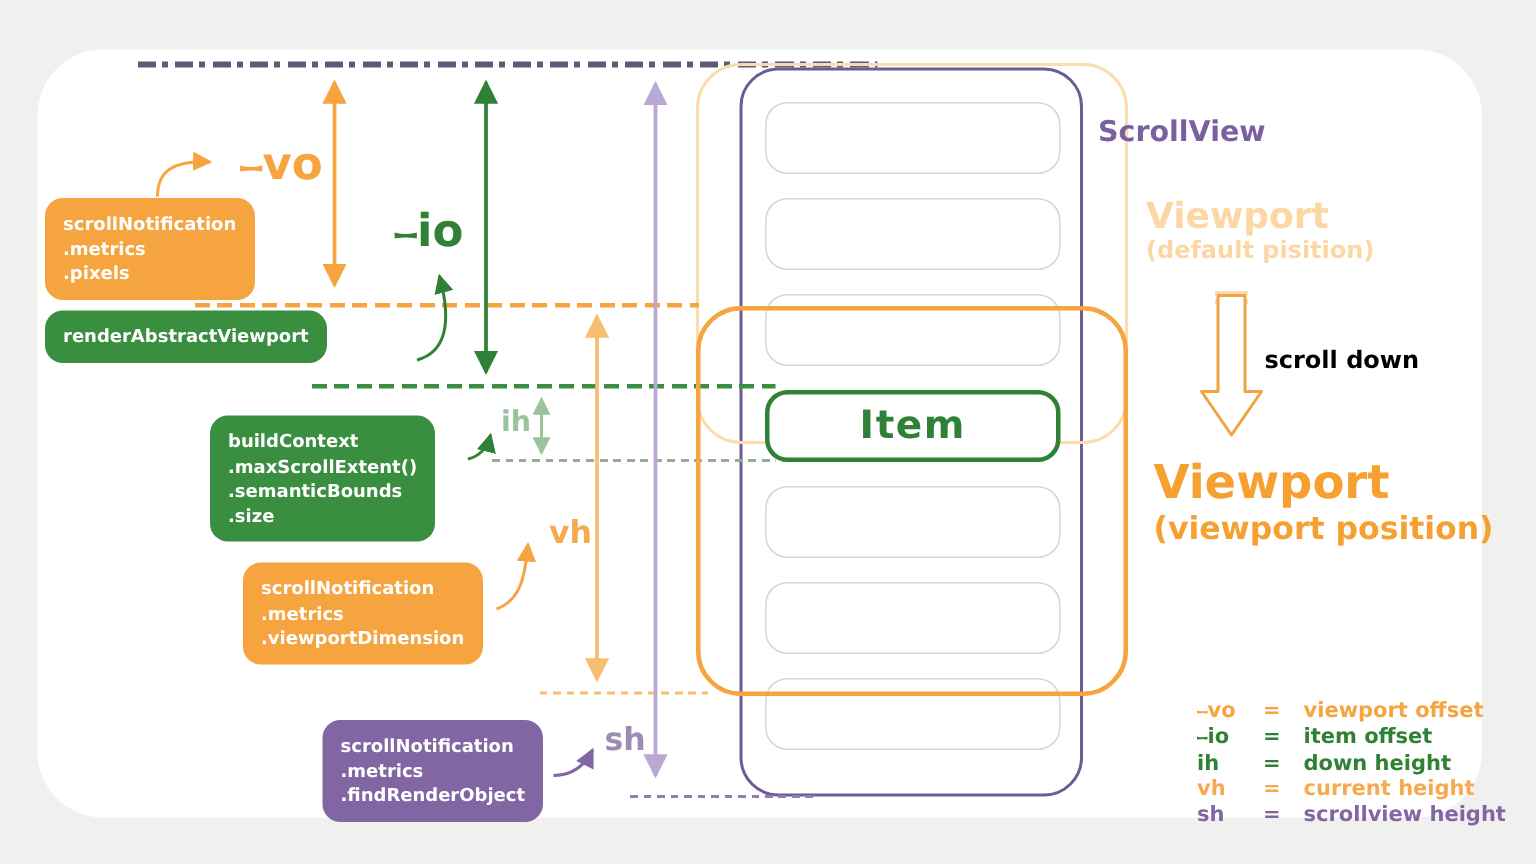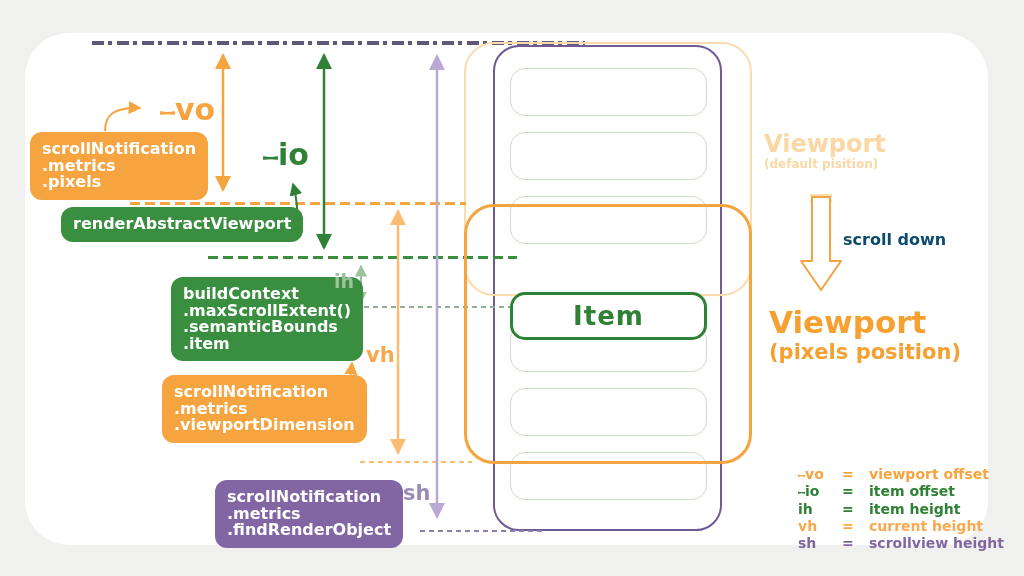--- a/index.html
+++ b/index.html
@@ -45,47 +45,47 @@
     border:2px solid #FBDCAE;border-radius:30px;box-sizing:border-box;
   }
   .viewport-current-rect{
     position:absolute;left:464px;top:204px;width:288px;height:260px;
     border:3px solid #F5A43F;border-radius:30px;box-sizing:border-box;
   }
   .item-target{
     position:absolute;left:510px;top:260px;width:197px;height:48px;
     background:#FFFFFF;border:3px solid #2F8135;border-radius:15px;box-sizing:border-box;
     display:flex;align-items:center;justify-content:center;
-    color:#2F8135;font-weight:bold;font-size:26px;letter-spacing:1px;margin-top:32px;
+    color:#2F8135;font-weight:bold;font-size:26px;letter-spacing:1px;
   }
   
   .box{
     position:absolute;border-radius:12px;color:#FFFFFF;font-weight:bold;
-    font-size:16px;line-height:16.5px;padding:9px 12px;white-space:nowrap;
+    font-size:12px;line-height:16.5px;padding:9px 12px;white-space:nowrap;
   }
   .box.orange{background:#F5A43F;}
-  .box.green{background:#3A8E3F;margin-left:31px;}
+  .box.green{background:#3A8E3F;}
   .box.purple{background:#8266A4;}
   .box1{left:30px;top:132px;}
   .box2{left:30px;top:207px;}
   .box3{left:140px;top:277px;}
   .box4{left:162px;top:375px;}
   .box5{left:215px;top:480px;}
   
   .metric{position:absolute;font-weight:bold;white-space:nowrap;}
   .lbl-vo{left:160px;top:92px;font-size:30px;color:#F5A43F;}
   .lbl-io{left:263px;top:137px;font-size:30px;color:#2F8135;}
   .lbl-ih{left:334px;top:270px;font-size:19px;color:#9CC29C;}
   .lbl-vh{left:366px;top:343px;font-size:21px;color:#F8A94F;}
   .lbl-sh{left:403px;top:481px;font-size:21px;color:#9C8CB5;}
   
   .scrollview-label{position:absolute;left:732px;top:77px;font-size:19px;font-weight:bold;color:#7B5FA0;}
   .vp-default-title{position:absolute;left:764px;top:130px;font-size:24px;font-weight:bold;color:#FBD7A4;}
-  .vp-default-sub{position:absolute;left:764px;top:157px;font-size:12px;font-weight:bold;color:#FBD7A4;}
-  .scroll-down-label{position:absolute;left:843px;top:230px;font-size:16px;font-weight:bold;color:#0c4a6e;}
+  .vp-default-sub{position:absolute;left:764px;top:157px;font-size:16px;font-weight:bold;color:#FBD7A4;}
+  .scroll-down-label{position:absolute;left:843px;top:230px;font-size:16px;font-weight:bold;color:#000000;}
   .vp-current-title{position:absolute;left:769px;top:304px;font-size:31px;font-weight:bold;color:#F5A030;}
   .vp-current-sub{position:absolute;left:769px;top:340px;font-size:21px;font-weight:bold;color:#F5A030;}
   
   .legend{position:absolute;left:798px;top:466px;font-size:14px;font-weight:bold;}
   .legend-row{display:flex;line-height:17.3px;white-space:nowrap;}
   .legend-row .k{width:44px;}
   .legend-row .e{width:27px;}
   .c-o{color:#F5A43F;}
   .c-g{color:#2F8135;}
   .c-lo{color:#F8A94F;}
@@ -169,60 +169,61 @@
     <div>.metrics</div>
     <div>.pixels</div>
   </div>
   <div class="box green box2">
     <div>renderAbstractViewport</div>
   </div>
   <div class="box green box3">
     <div>buildContext</div>
     <div>.maxScrollExtent()</div>
     <div>.semanticBounds</div>
-    <div>.item</div>
+    <div>.size</div>
   </div>
   <div class="box orange box4">
     <div>scrollNotification</div>
     <div>.metrics</div>
     <div>.viewportDimension</div>
   </div>
   <div class="box purple box5">
     <div>scrollNotification</div>
     <div>.metrics</div>
     <div>.findRenderObject</div>
   </div>
 
   <div class="metric lbl-vo">⧿vo</div>
   <div class="metric lbl-io">⧿io</div>
   <div class="metric lbl-ih">ih</div>
   <div class="metric lbl-vh">vh</div>
   <div class="metric lbl-sh">sh</div>
 
+  <div class="scrollview-label">ScrollView</div>
   <div class="vp-default-title">Viewport</div>
   <div class="vp-default-sub">(default pisition)</div>
   <div class="scroll-down-label">scroll down</div>
   <div class="vp-current-title">Viewport</div>
-  <div class="vp-current-sub">(pixels position)</div>
+  <div class="vp-current-sub">(viewport position)</div>
 
   <div class="legend">
     <div class="legend-row c-o">
       <span class="k">⧿vo</span>
         <span class="e">=</span>
         <span class="v">viewport offset</span>
     </div>
     <div class="legend-row c-g">
       <span class="k">⧿io</span>
         <span class="e">=</span>
         <span class="v">item offset</span>
     </div>
     <div class="legend-row c-g">
       <span class="k">ih</span>
         <span class="e">=</span>
-        <span class="v">item height</span>
+        <span class="v">down height</span>
     </div>
     <div class="legend-row c-lo">
       <span class="k">vh</span>
         <span class="e">=</span>
         <span class="v">current height</span>
     </div>
     <div class="legend-row c-p">
       <span class="k">sh</span>
         <span class="e">=</span>
         <span class="v">scrollview height</span>

